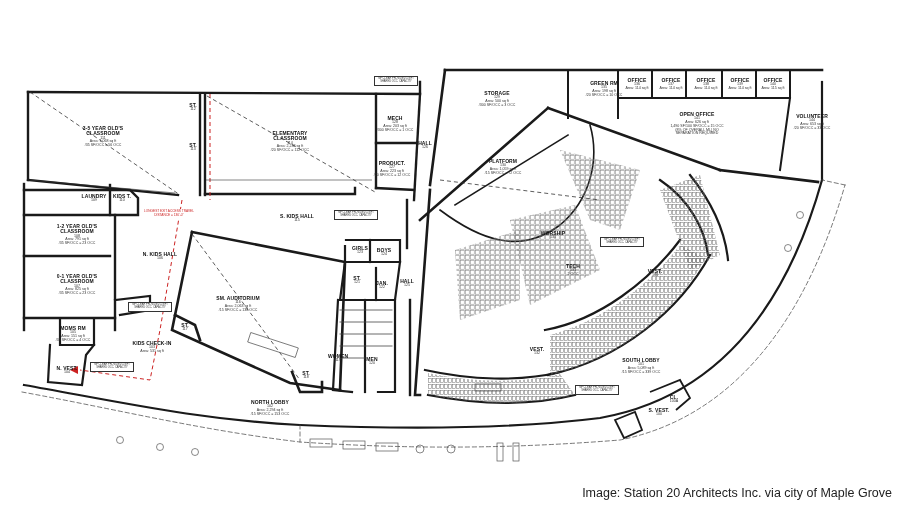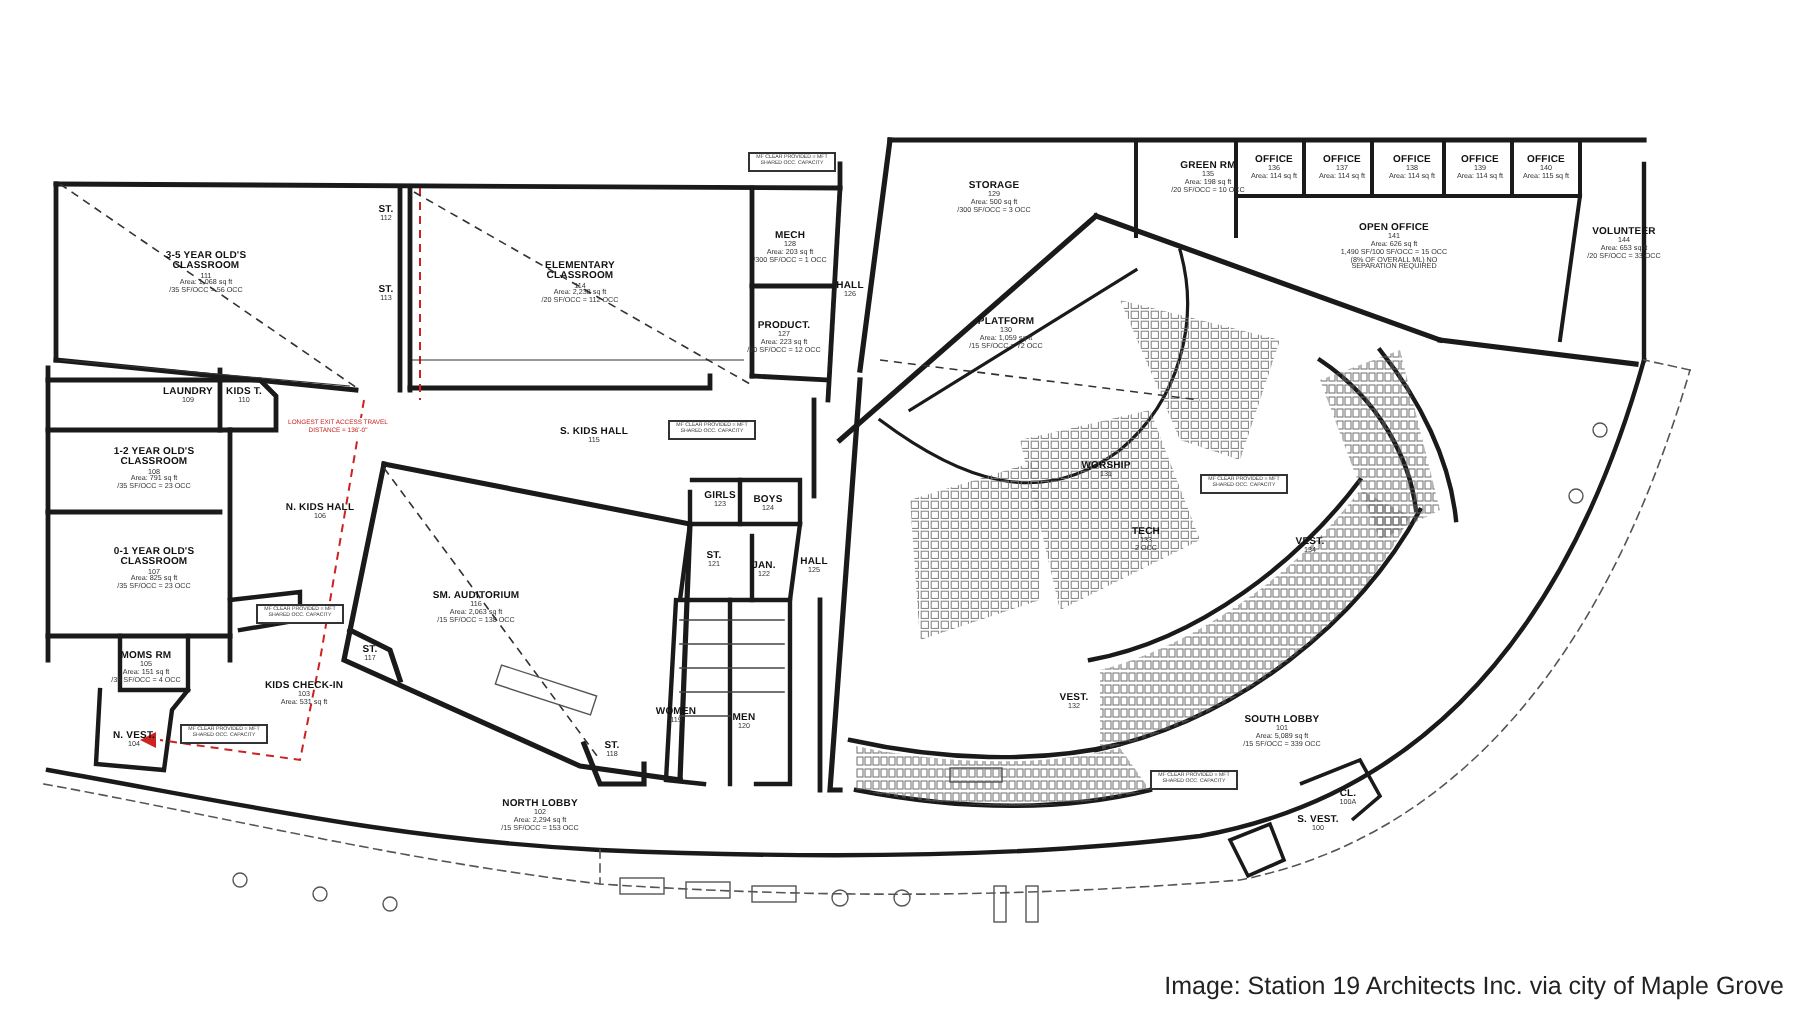--- a/index.html
+++ b/index.html
@@ -388,13 +388,13 @@
   </div>
 
 <div class="note-box" style="left:140px;top:209px;width:56px;border:none;color:#cc2222;font-size:3.2px;">LONGEST EXIT ACCESS TRAVEL DISTANCE = 136'-0"</div>
 <div class="note-box" style="left:374px;top:76px;width:40px;">MF CLEAR PROVIDED = MFT SHARED OCC. CAPACITY</div>
 <div class="note-box" style="left:334px;top:210px;width:40px;">MF CLEAR PROVIDED = MFT SHARED OCC. CAPACITY</div>
 <div class="note-box" style="left:128px;top:302px;width:40px;">MF CLEAR PROVIDED = MFT SHARED OCC. CAPACITY</div>
 <div class="note-box" style="left:90px;top:362px;width:40px;">MF CLEAR PROVIDED = MFT SHARED OCC. CAPACITY</div>
 <div class="note-box" style="left:600px;top:237px;width:40px;">MF CLEAR PROVIDED = MFT SHARED OCC. CAPACITY</div>
 <div class="note-box" style="left:575px;top:385px;width:40px;">MF CLEAR PROVIDED = MFT SHARED OCC. CAPACITY</div>
 
-<div class="caption">Image: Station 19 Architects Inc. via city of Maple Grove</div>
+<div class="caption">Image: Station 20 Architects Inc. via city of Maple Grove</div>
 
 </body></html>

